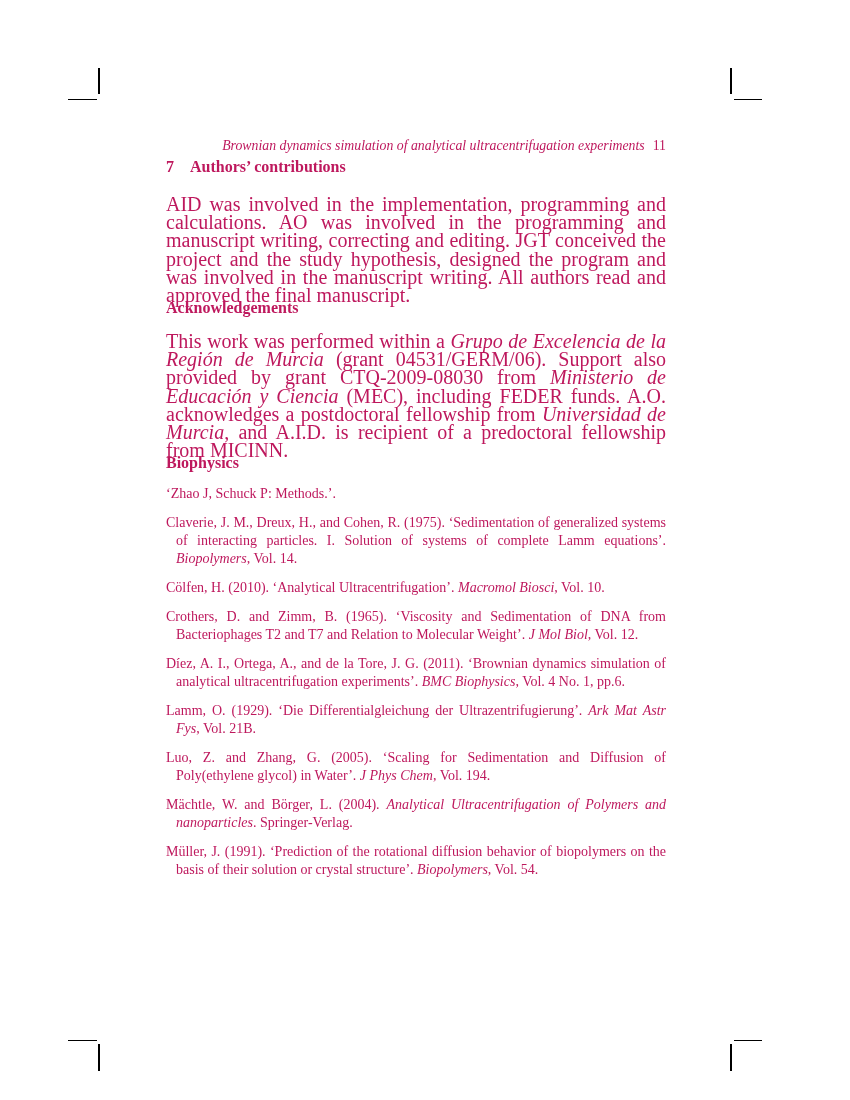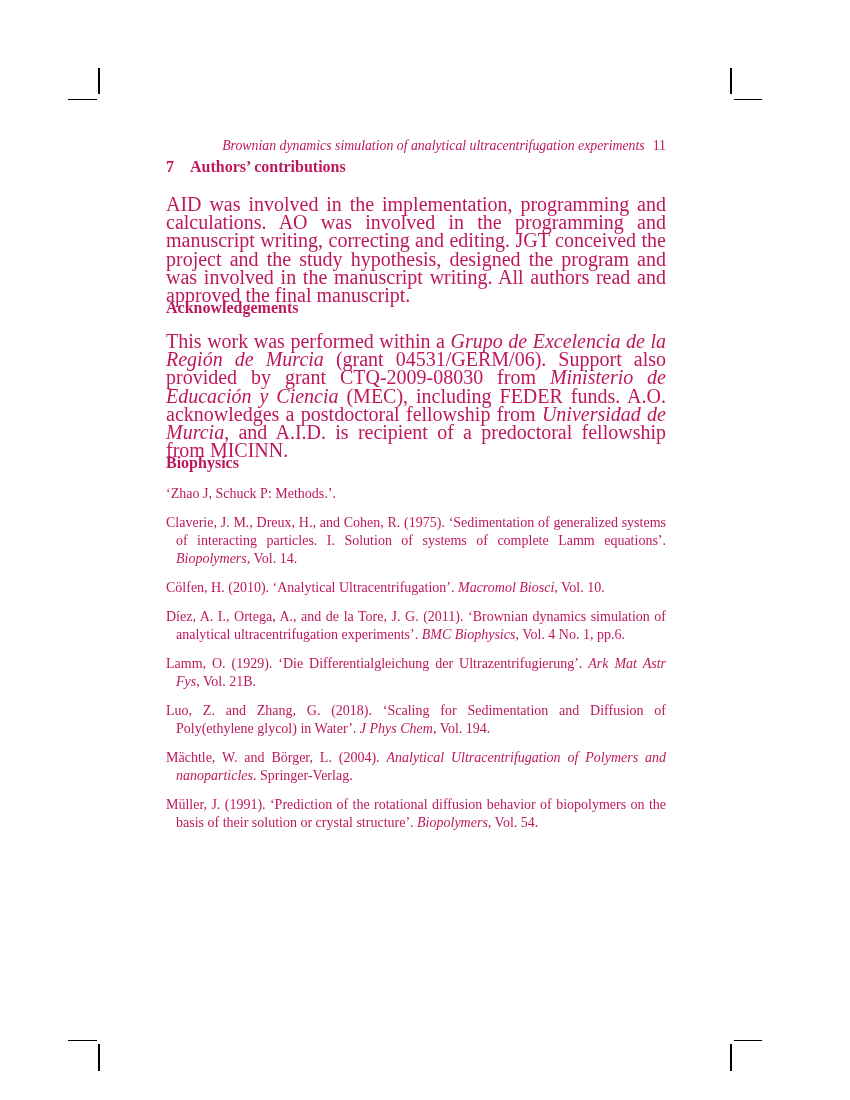--- a/index.html
+++ b/index.html
@@ -89,20 +89,21 @@
   </div>
   <div class="para" id="para-acknowledgements"><span>This work was performed within a </span><span class="it">Grupo de Excelencia de la Región de Murcia</span><span> (grant 04531/GERM/06). Support also provided by grant CTQ-2009-08030 from </span><span class="it">Ministerio de Educación y Ciencia</span><span> (MEC), including FEDER funds. A.O. acknowledges a postdoctoral fellowship from </span><span class="it">Universidad de Murcia</span><span>, and A.I.D. is recipient of a predoctoral fellowship from MICINN.</span></div>
 
   <div class="sec-heading" id="heading-references">
     <span class="sec-title" style="margin-left:0;">Biophysics</span>
   </div>
   <div class="reflist">
       <div class="ref"><span>‘Zhao J, Schuck P: Methods.’.</span></div>
       <div class="ref"><span>Claverie, J. M., Dreux, H., and Cohen, R. (1975). ‘Sedimentation of generalized systems of interacting particles. I. Solution of systems of complete Lamm equations’. </span><span class="it">Biopolymers</span><span>, Vol.  14.</span></div>
       <div class="ref"><span>Cölfen, H. (2010). ‘Analytical Ultracentrifugation’. </span><span class="it">Macromol Biosci</span><span>, Vol.  10.</span></div>
+      <div class="ref"><span>Crothers, D. and Zimm, B. (1965).  ‘Viscosity and Sedimentation of DNA from Bacteriophages T2 and T7 and Relation to Molecular Weight’. </span><span class="it">J Mol Biol</span><span>, Vol.  12.</span></div>
       <div class="ref"><span>Díez, A. I., Ortega, A., and de la Tore, J. G. (2011).  ‘Brownian dynamics simulation of analytical ultracentrifugation experiments’. </span><span class="it">BMC Biophysics</span><span>, Vol.  4 No. 1, pp.6.</span></div>
       <div class="ref"><span>Lamm, O. (1929). ‘Die Differentialgleichung der Ultrazentrifugierung’. </span><span class="it">Ark Mat Astr Fys</span><span>, Vol. 21B.</span></div>
-      <div class="ref"><span>Luo, Z. and Zhang, G. (2018). ‘Scaling for Sedimentation and Diffusion of Poly(ethylene glycol) in Water’. </span><span class="it">J Phys Chem</span><span>, Vol. 194.</span></div>
+      <div class="ref"><span>Luo, Z. and Zhang, G. (2005). ‘Scaling for Sedimentation and Diffusion of Poly(ethylene glycol) in Water’. </span><span class="it">J Phys Chem</span><span>, Vol. 194.</span></div>
       <div class="ref"><span>Mächtle, W. and Börger, L. (2004).  </span><span class="it">Analytical Ultracentrifugation of Polymers and nanoparticles</span><span>. Springer-Verlag.</span></div>
       <div class="ref"><span>Müller, J. (1991).  ‘Prediction of the rotational diffusion behavior of biopolymers on the basis of their solution or crystal structure’. </span><span class="it">Biopolymers</span><span>, Vol.  54.</span></div>
     </div>
 
 </div>
 
 </body></html>

